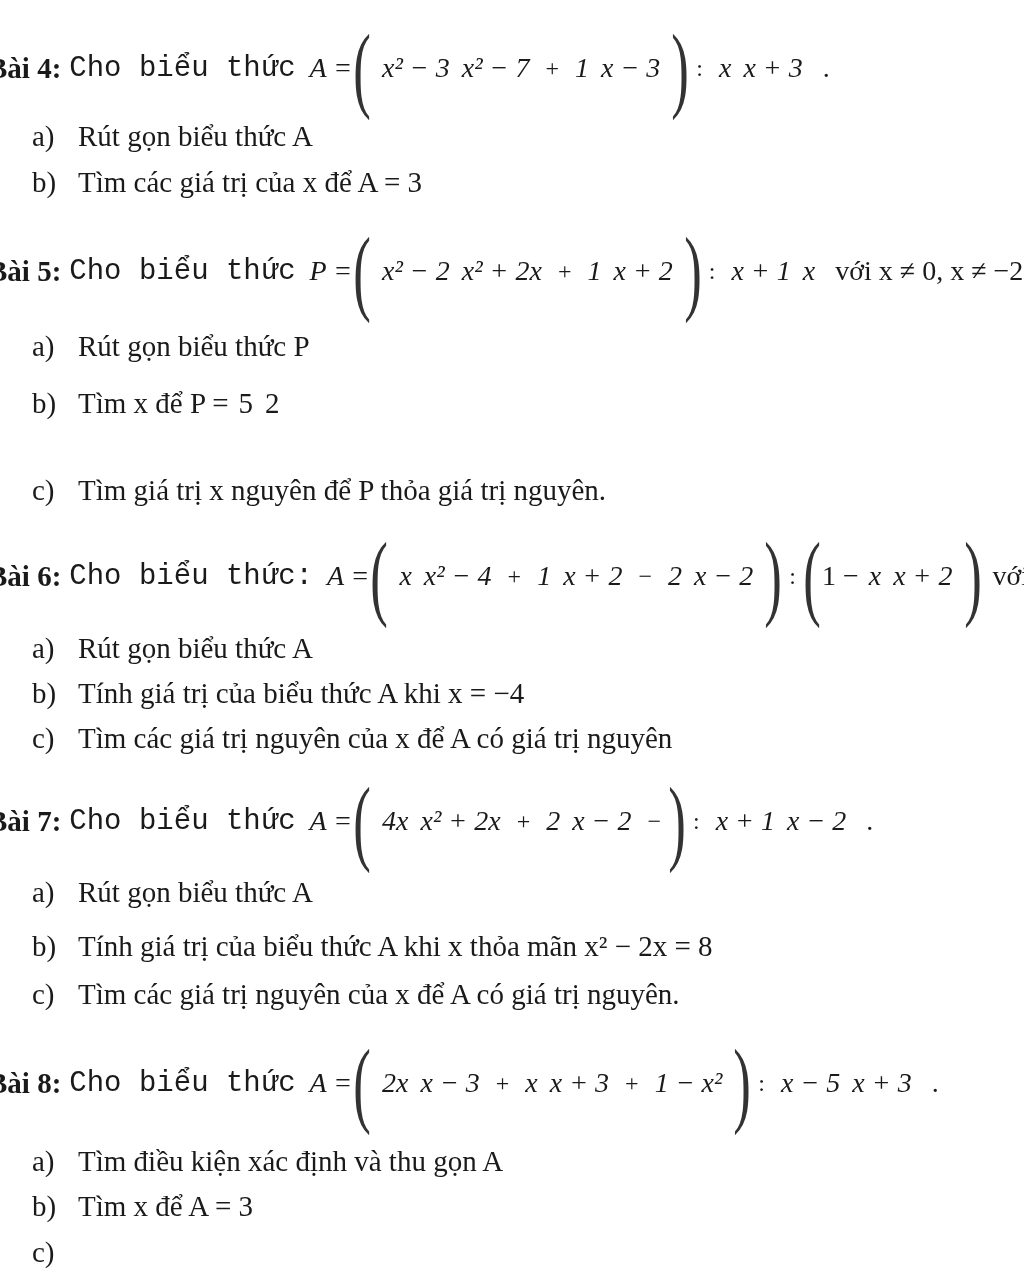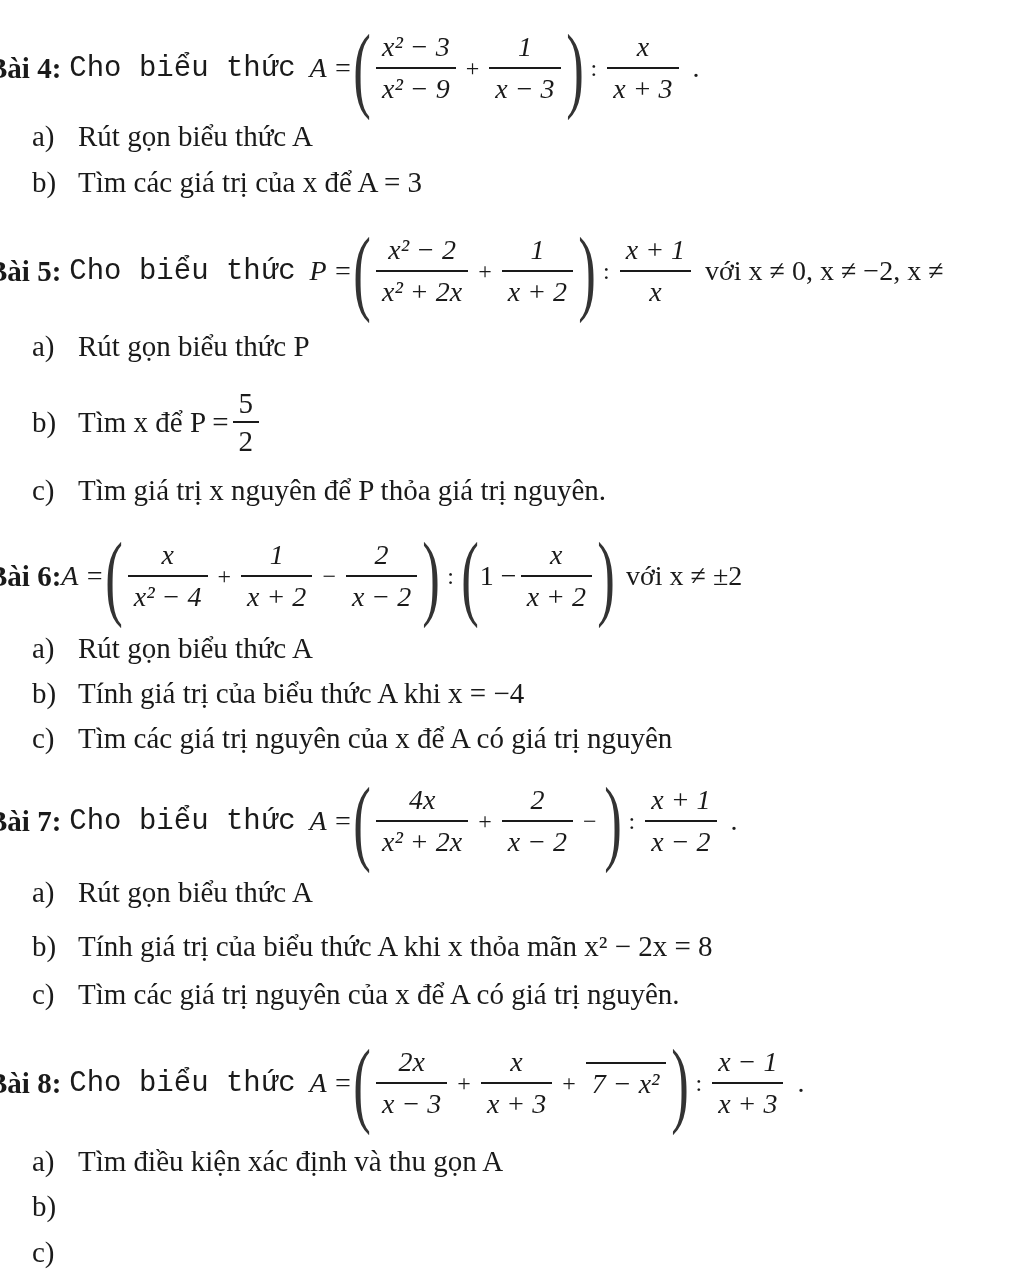--- a/index.html
+++ b/index.html
@@ -7,21 +7,21 @@
     width: 1024px; height: 1277px; overflow: hidden; position: relative;
     font-family: "Liberation Serif", "DejaVu Serif", serif; color: #1a1a1a;
   }
   .problem { position: absolute; left: 0; width: 1100px; }
   .head { position: absolute; left: -12px; display: flex; align-items: center; white-space: nowrap; font-size: 29px; }
   .label { font-weight: bold; }
   .intro { margin-left: 8px; margin-right: 14px; font-family: Liberation Mono, monospace; }
   .math { display: inline-flex; align-items: center; font-size: 28px; }
   .var { font-style: italic; }
   .op { margin: 0 6px; font-size: 24px; }
-  .frac { display: inline-flex; flex-direction: column; align-items: center; margin: 0 4px; vertical-align: middle; }
+  .frac { display: inline-flex; flex-direction: row; align-items: center; margin: 0 4px; vertical-align: middle; }
   .frac .num, .frac .den { padding: 0 6px; line-height: 40px; white-space: nowrap; }
   .frac .bar { height: 2px; background: #1a1a1a; align-self: stretch; }
   .paren { font-size: 96px; font-weight: 100; line-height: 1; transform: scaleX(0.55); display: inline-block; margin: 0 -6px; color: #333; }
   .after { margin-left: 10px; white-space: nowrap; }
   .sub-items { position: absolute; left: 32px; font-size: 29px; }
   .sub { position: absolute; white-space: nowrap; display: flex; align-items: center; }
   .sub .letter { width: 46px; }
   .sub .frac .num, .sub .frac .den { line-height: 36px; }
 </style>
 </head>
@@ -30,21 +30,21 @@
 <div class="problem" style="top:0;">
   <div class="head" style="top:20px;">
     <span class="label">Bài 4:</span>
     <span class="intro">Cho biểu thức</span>
     <span class="math">
       <span class="var">A =</span>
       <span class="paren">(</span>
       <span class="frac">
           <span class="num var">x² − 3</span>
           <span class="bar"></span>
-          <span class="den var">x² − 9</span>
+          <span class="den var">x² − 7</span>
         </span>
       <span class="op">+</span>
       <span class="frac">
           <span class="num var">1</span>
           <span class="bar"></span>
           <span class="den var">x − 3</span>
         </span>
       <span class="paren">)</span>
       <span class="op">:</span>
       <span class="frac">
@@ -112,20 +112,21 @@
     <div class="sub" style="top:474px;">
         <span class="letter">c)</span>
         <span>Tìm giá trị x nguyên để P thỏa giá trị nguyên.</span>
       </div>
   </div>
 </div>
 
 <div class="problem" style="top:0;">
   <div class="head" style="top:528px;">
     <span class="label">Bài 6:</span>
+    <span class="intro">Cho biểu thức:</span>
     <span class="math">
       <span class="var">A =</span>
       <span class="paren">(</span>
       <span class="frac">
           <span class="num var">x</span>
           <span class="bar"></span>
           <span class="den var">x² − 4</span>
         </span>
       <span class="op">+</span>
       <span class="frac">
@@ -227,37 +228,38 @@
         </span>
       <span class="op">+</span>
       <span class="frac">
           <span class="num var">x</span>
           <span class="bar"></span>
           <span class="den var">x + 3</span>
         </span>
       <span class="op">+</span>
       <span class="frac">
           <span class="bar"></span>
-          <span class="den var">7 − x²</span>
-        </span>
-      <span class="paren">)</span>
-      <span class="op">:</span>
-      <span class="frac">
-          <span class="num var">x − 1</span>
+          <span class="den var">1 − x²</span>
+        </span>
+      <span class="paren">)</span>
+      <span class="op">:</span>
+      <span class="frac">
+          <span class="num var">x − 5</span>
           <span class="bar"></span>
           <span class="den var">x + 3</span>
         </span>
       <span class="after">.</span>
     </span>
   </div>
   <div class="sub-items">
     <div class="sub" style="top:1145px;">
         <span class="letter">a)</span>
         <span>Tìm điều kiện xác định và thu gọn A</span>
       </div>
     <div class="sub" style="top:1190px;">
         <span class="letter">b)</span>
+        <span>Tìm x để A = 3</span>
       </div>
     <div class="sub" style="top:1236px;">
         <span class="letter">c)</span>
       </div>
   </div>
 </div>
 
 </body></html>

